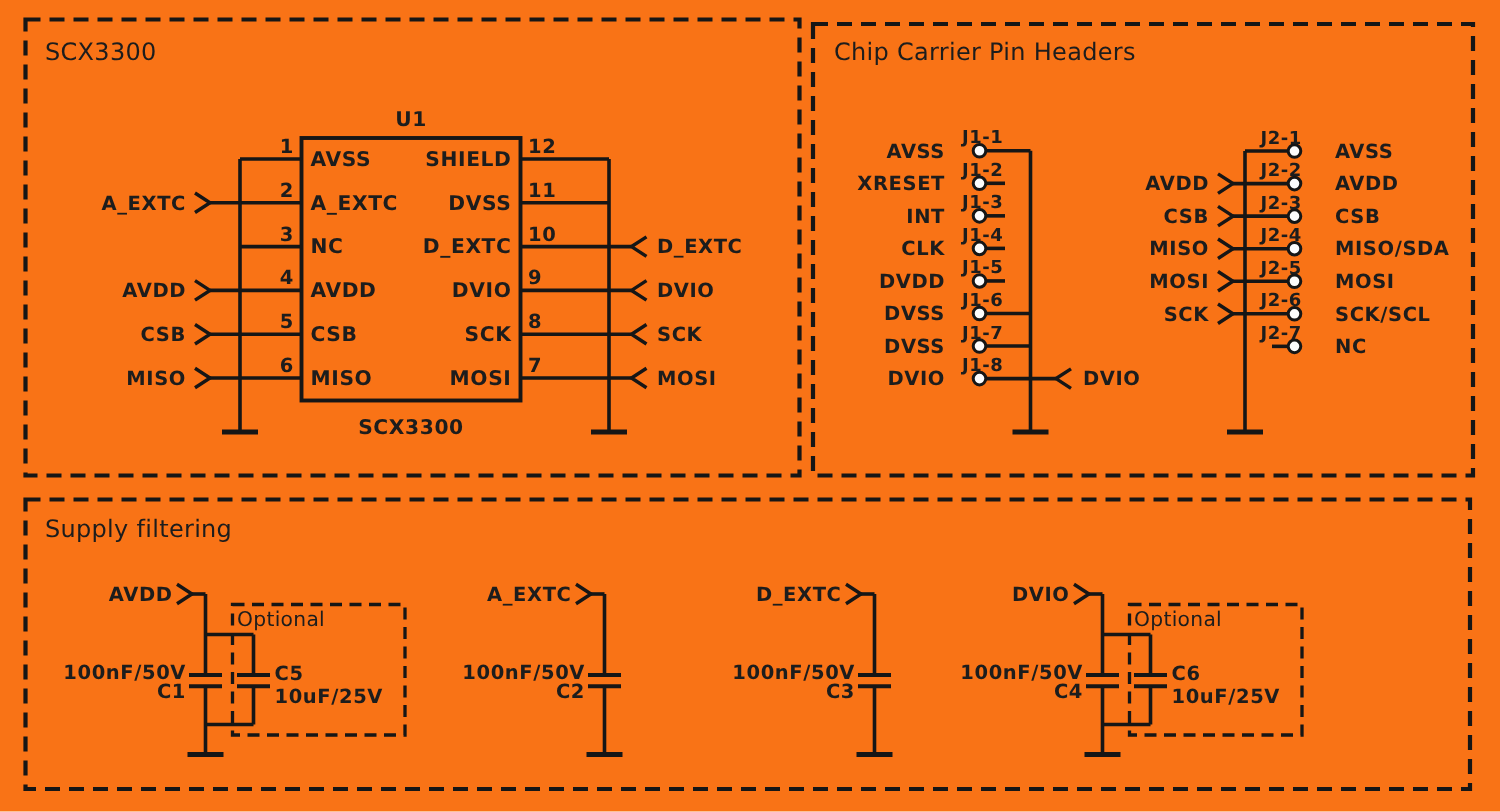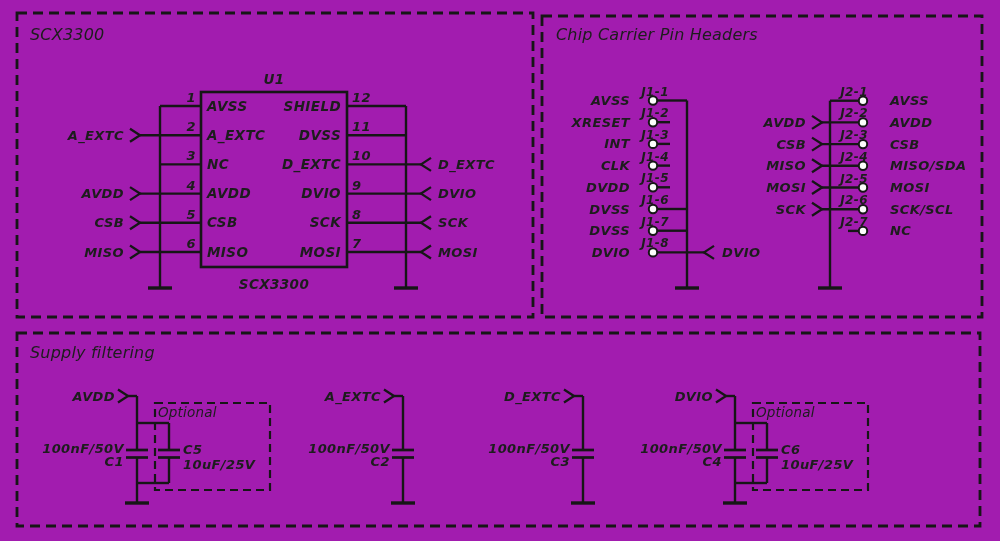--- a/index.html
+++ b/index.html
@@ -1,16 +1,16 @@
 <!DOCTYPE html>
 <html><head>
 <meta charset="utf-8">
 <style>
   html,body{margin:0;padding:0;background:#ffffff;}
-  .stage{position:relative;width:1000px;height:541px;background:#a21caf;overflow:hidden;font-style:italic;}
+  .stage{position:relative;width:1000px;height:541px;background:#f97316;overflow:hidden;}
   svg{display:block;}
   text{font-family:"DejaVu Sans","Liberation Sans",sans-serif;letter-spacing:0.4px;}
   .t-title{letter-spacing:0.2px;}
 </style>
 </head>
 <body>
 
 <div class="stage">
   <svg id="schematic" width="1000" height="541" viewBox="0 0 1000 541">
       <g>

